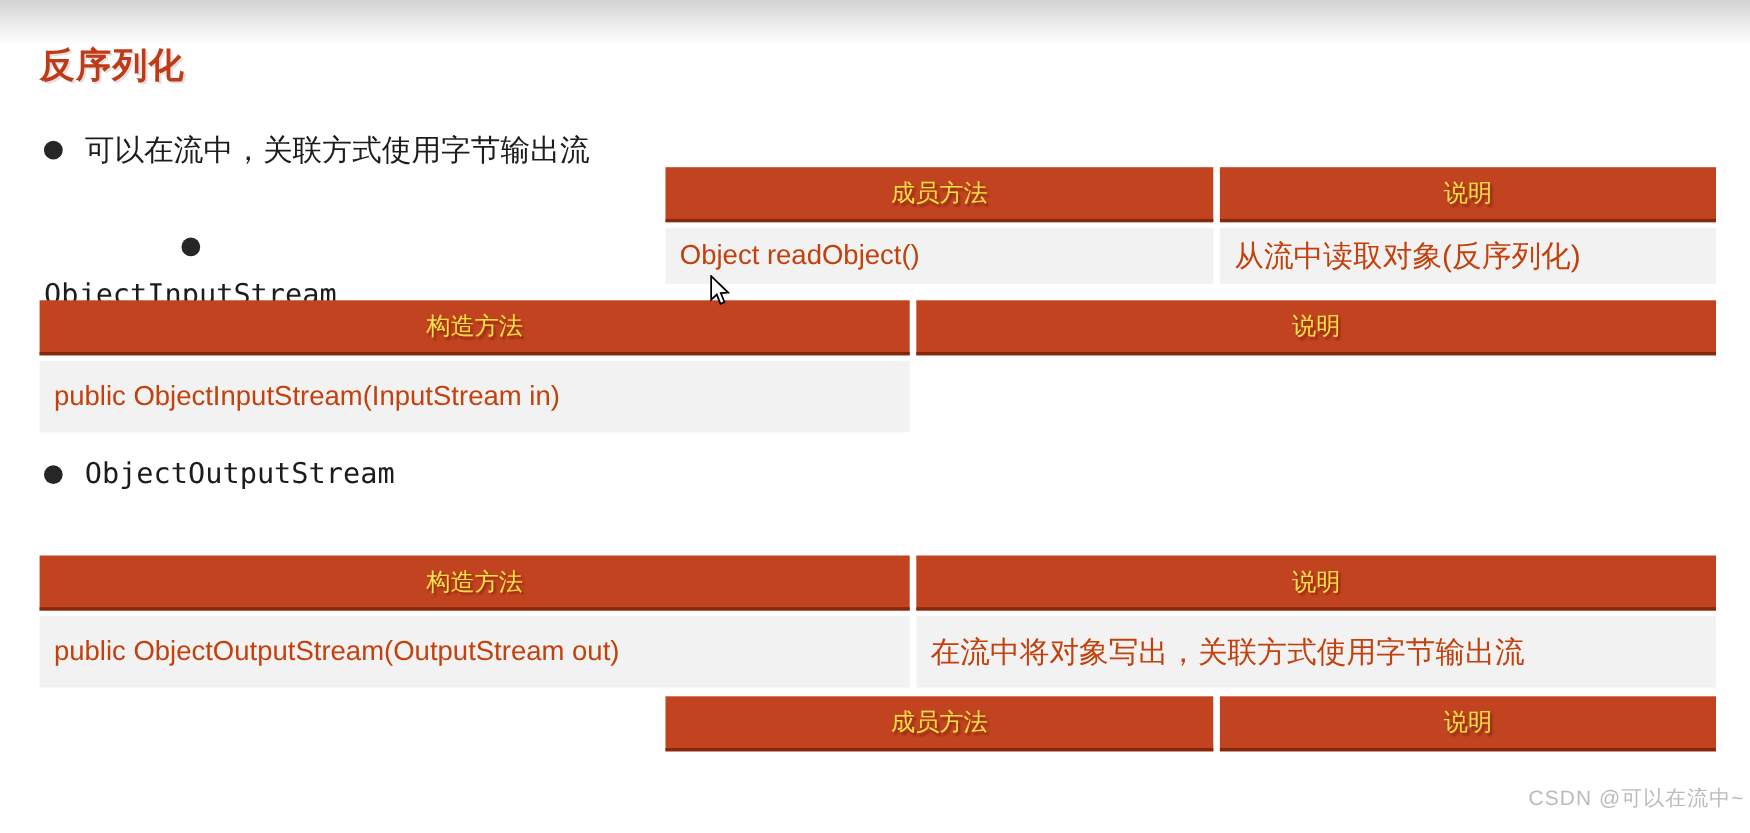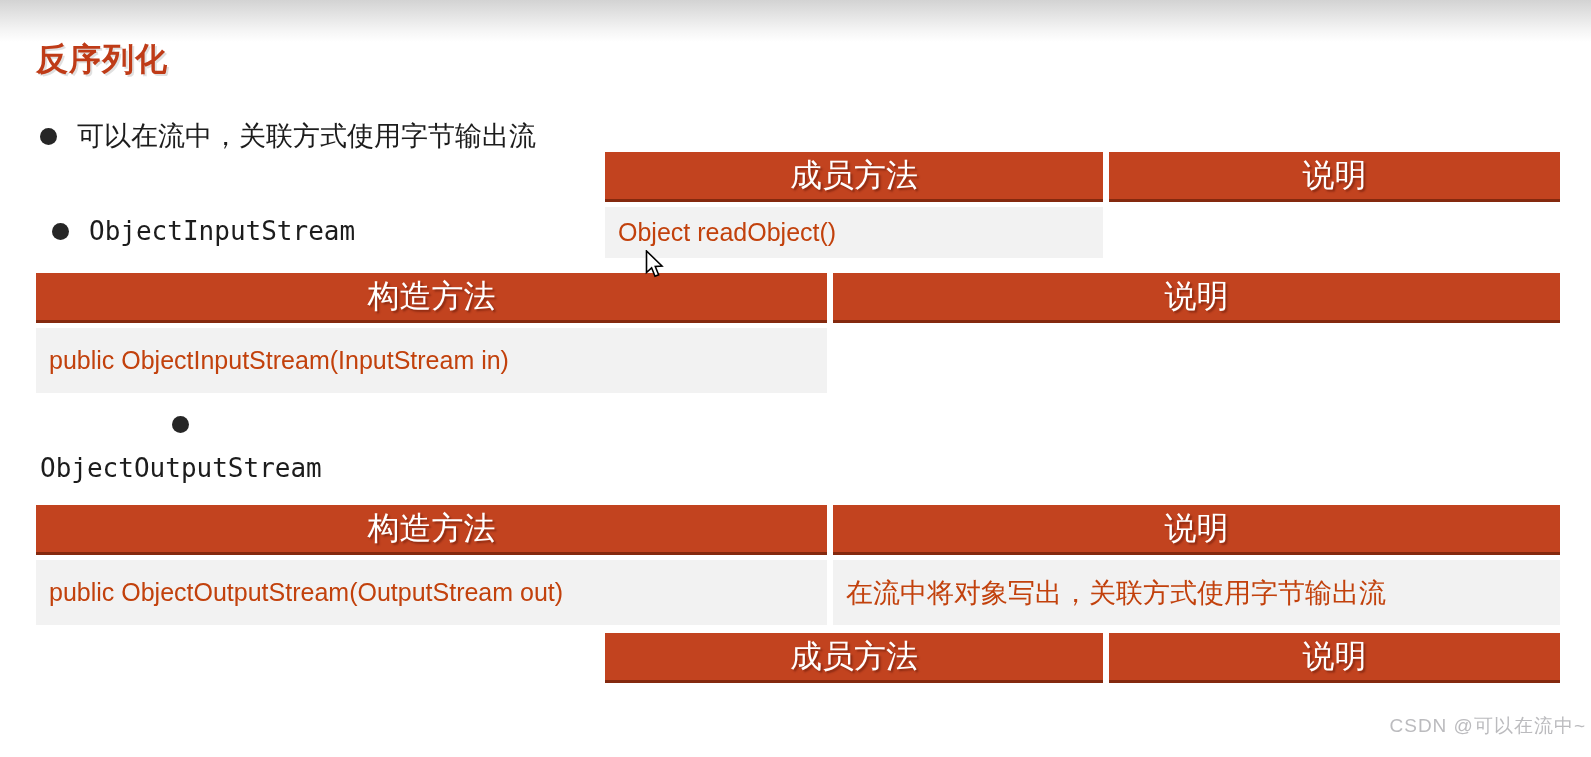--- a/index.html
+++ b/index.html
@@ -19,35 +19,35 @@
     text-shadow:2px 2px 0 rgba(0,0,0,0.12);
   }
   .bullet{
     position:absolute;display:flex;align-items:center;gap:20px;
     color:#1c1c1c;
   }
   .bullet .dot{
     width:17px;height:17px;border-radius:50%;background:#262626;flex:0 0 auto;
   }
   .bullet-1{left:40px;top:118px;font-size:27px;}
-  .bullet-2{left:52px;top:216px;}
-  .bullet-3{left:40px;top:416px;flex-direction:column;}
+  .bullet-2{left:40px;top:216px;flex-direction:column;}
+  .bullet-3{left:40px;top:416px;}
   .mono{font-family:"DejaVu Sans Mono","Liberation Mono",monospace;}
   .bullet .mono{font-size:26px;}
 
   .tbl{position:absolute;display:grid;}
   .t1{left:605px;top:152px;width:955px;grid-template-columns:498px 6px 451px;grid-template-rows:50px 5px 51px;}
   .t2{left:36px;top:273px;width:1524px;grid-template-columns:791px 6px 727px;grid-template-rows:50px 5px 65px;}
   .t3{left:36px;top:505px;width:1524px;grid-template-columns:791px 6px 727px;grid-template-rows:50px 5px 65px;}
   .t4{left:605px;top:633px;width:955px;grid-template-columns:498px 6px 451px;grid-template-rows:50px 6px 53px;}
 
   .hd{
-    grid-row:1;background:#c2431f;color:#ffffff;
+    grid-row:1;background:#c2431f;color:#fde047;
     display:flex;align-items:center;justify-content:center;
-    font-size:32px;border-bottom:3px solid #84290e;
+    font-size:22px;border-bottom:3px solid #84290e;
     text-shadow:2px 2px 2px rgba(70,12,0,0.45);
   }
   .cell{
     grid-row:3;background:#f2f2f2;color:#c2410c;
     display:flex;align-items:center;
     font-size:27px;padding:0 13px;white-space:nowrap;overflow:hidden;
   }
   .cell.code{font-size:25px;}
   .col1{grid-column:1;}
   .col3{grid-column:3;text-align:center;}
@@ -69,20 +69,21 @@
 
 <div class="bullet bullet-1">
   <span class="dot"></span>
   <span>可以在流中，关联方式使用字节输出流</span>
 </div>
 
 <div class="tbl t1">
   <div class="hd col1">成员方法</div>
   <div class="hd col3">说明</div>
   <div class="cell code col1">Object readObject()</div>
+  <div class="cell col3">从流中读取对象(反序列化)</div>
 </div>
 
 <div class="bullet bullet-2">
   <span class="dot"></span>
   <span class="mono">ObjectInputStream</span>
 </div>
 
 <div class="tbl t2">
   <div class="hd col1">构造方法</div>
   <div class="hd col3">说明</div>

